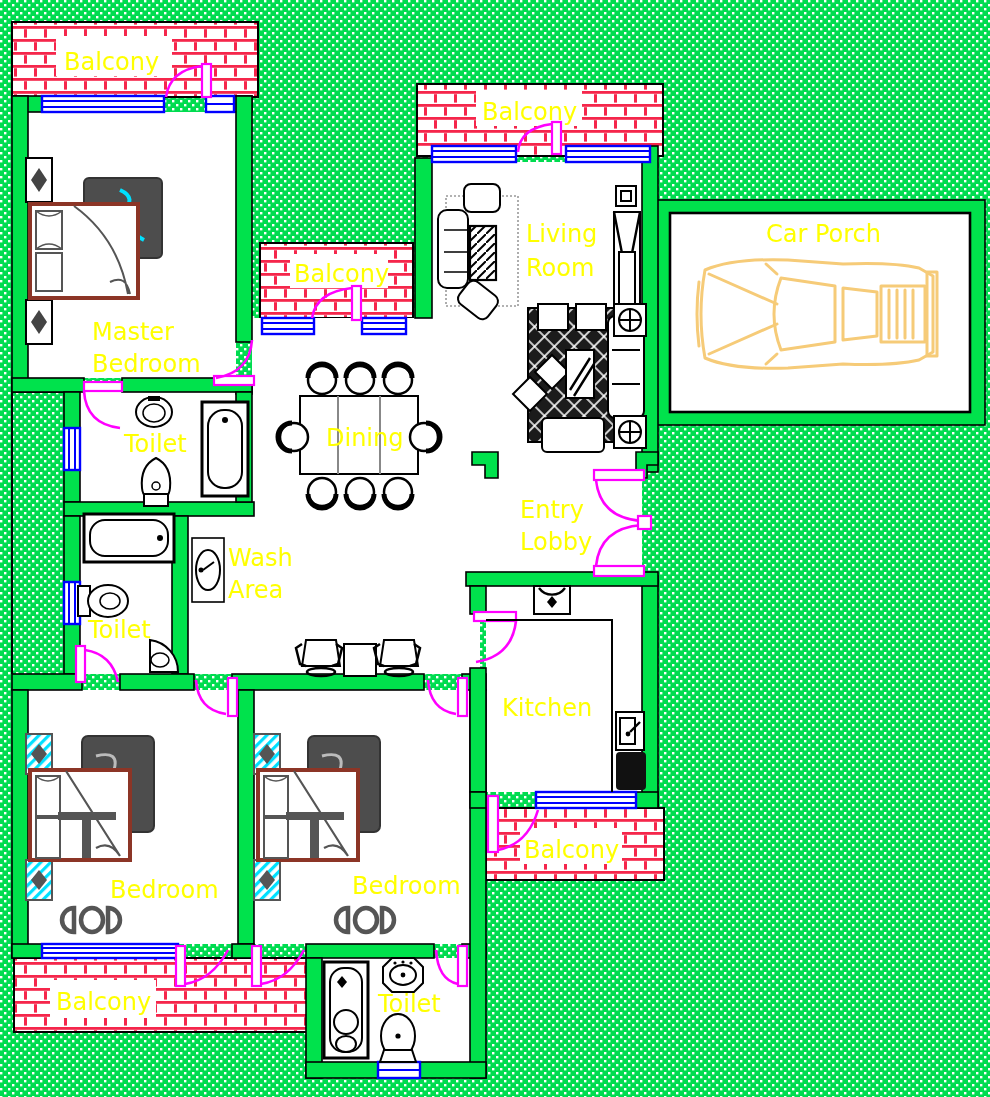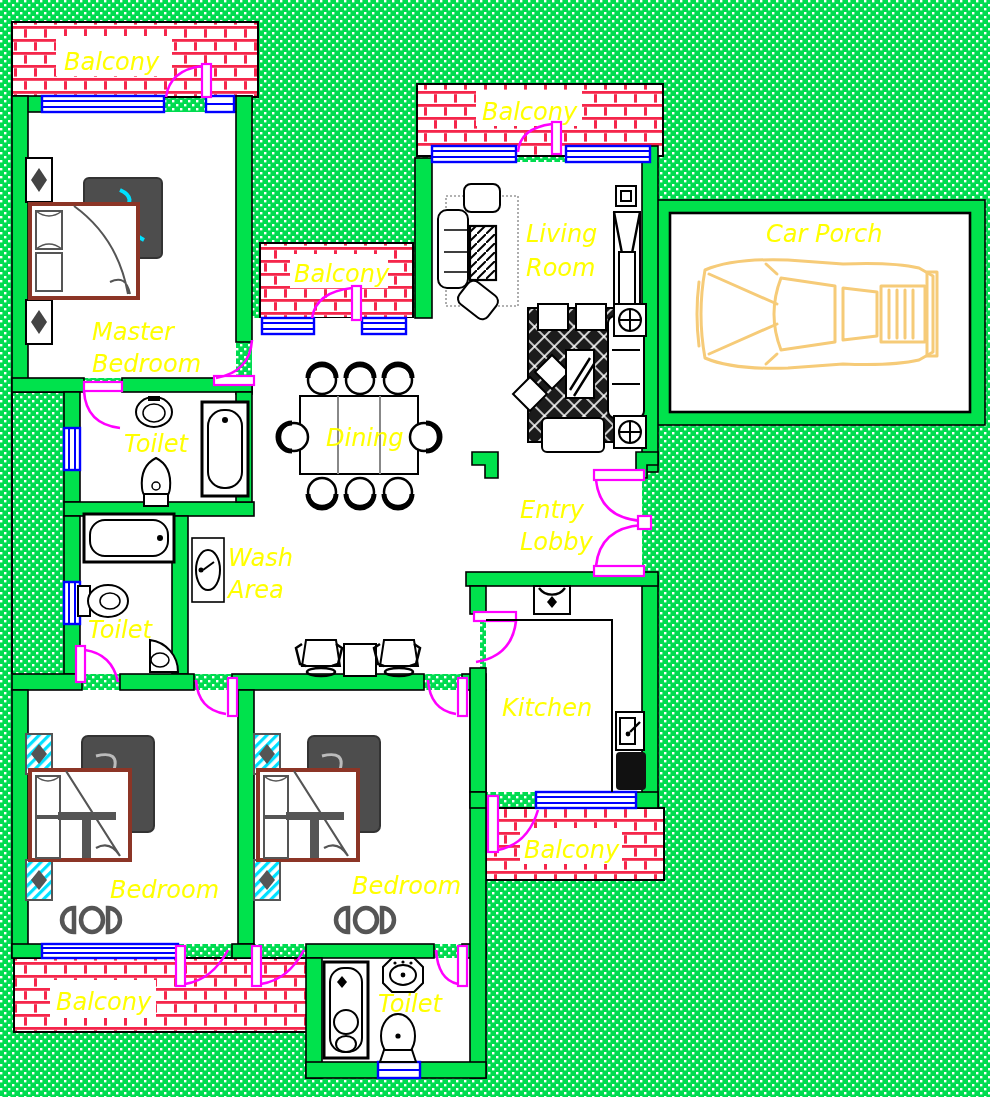--- a/index.html
+++ b/index.html
@@ -1,17 +1,17 @@
 <!DOCTYPE html>
 <html><head>
 <meta charset="utf-8">
 <style>
   html,body{margin:0;padding:0;background:#fff;}
   .stage{position:relative;width:990px;height:1097px;overflow:hidden;
-         font-family:"DejaVu Sans",sans-serif;font-style:italic;}
+         font-family:"DejaVu Sans",sans-serif;}
   svg{display:block}
   text.lbl{fill:#FFFF00;font-family:"DejaVu Sans",sans-serif;font-size:24px;font-weight:500;}
   .wall{fill:#00E24C;stroke:#000;stroke-width:1.6;}
   .room{fill:#ffffff;}
   .door{stroke:#FF00FF;stroke-width:2.6;fill:none;}
   .doorleaf{stroke:#FF00FF;stroke-width:2.2;fill:#fff;}
   .win{fill:#fff;stroke:#0000FF;stroke-width:2.4;}
   .winline{stroke:#0000FF;stroke-width:2;}
   .furn{stroke:#000;fill:#fff;stroke-width:2;}
   .car{stroke:#F6CB78;stroke-width:3;fill:none;stroke-linejoin:round;stroke-linecap:round;}

